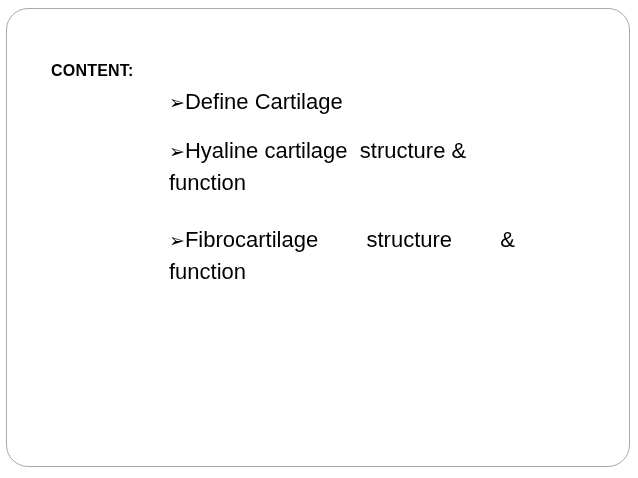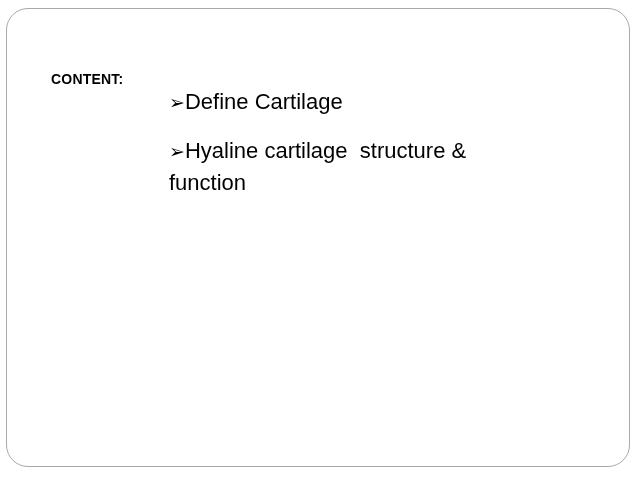--- a/index.html
+++ b/index.html
@@ -29,22 +29,22 @@
     width: 624px;
     height: 459px;
     box-sizing: border-box;
     border: 1px solid #a9a9a9;
     border-radius: 22px;
     background: transparent;
   }
   #content-heading {
     position: absolute;
     left: 51px;
-    top: 68px;
-    font-size: 14px;
+    top: 60px;
+    font-size: 16px;
     font-weight: bold;
     letter-spacing: 0.2px;
     line-height: 22px;
     white-space: pre;
     text-align: right;
   }
   #bullet-list {
     position: absolute;
     left: 169px;
     top: 86px;
@@ -92,16 +92,19 @@
 
     <div class="bullet-item" id="item-define">
       <span class="bullet-glyph">➢</span><span class="bullet-text">Define Cartilage</span>
     </div>
 
 
     <div class="bullet-item" id="item-hyaline">
       <span class="bullet-glyph">➢</span><span class="bullet-text">Hyaline cartilage  structure &amp; function</span>
     </div>
 
+    <div class="bullet-item justify" id="item-fibro">
+      <span class="bullet-glyph">➢</span><span class="bullet-text">Fibrocartilage  structure  &amp; function</span>
+    </div>
 
 
   </div>
 </div>
 
 </body></html>

